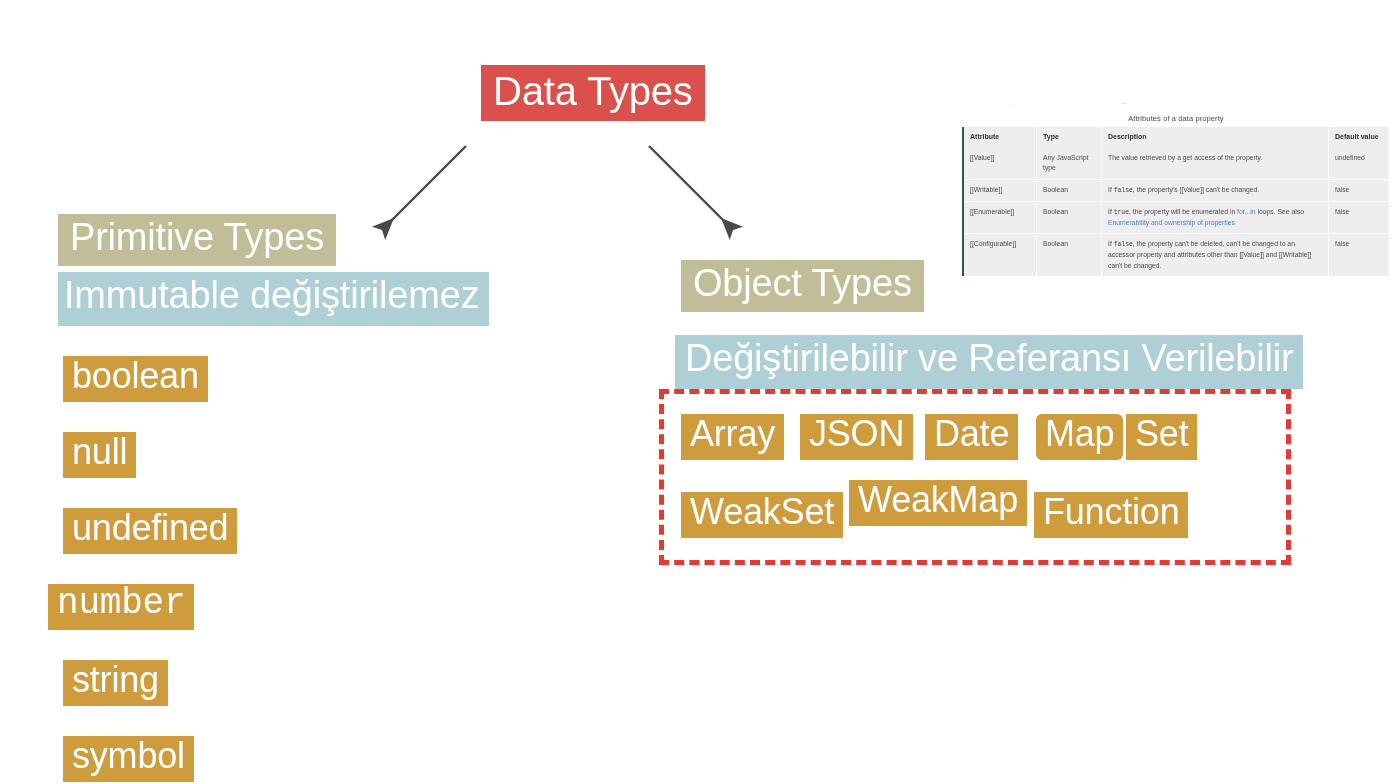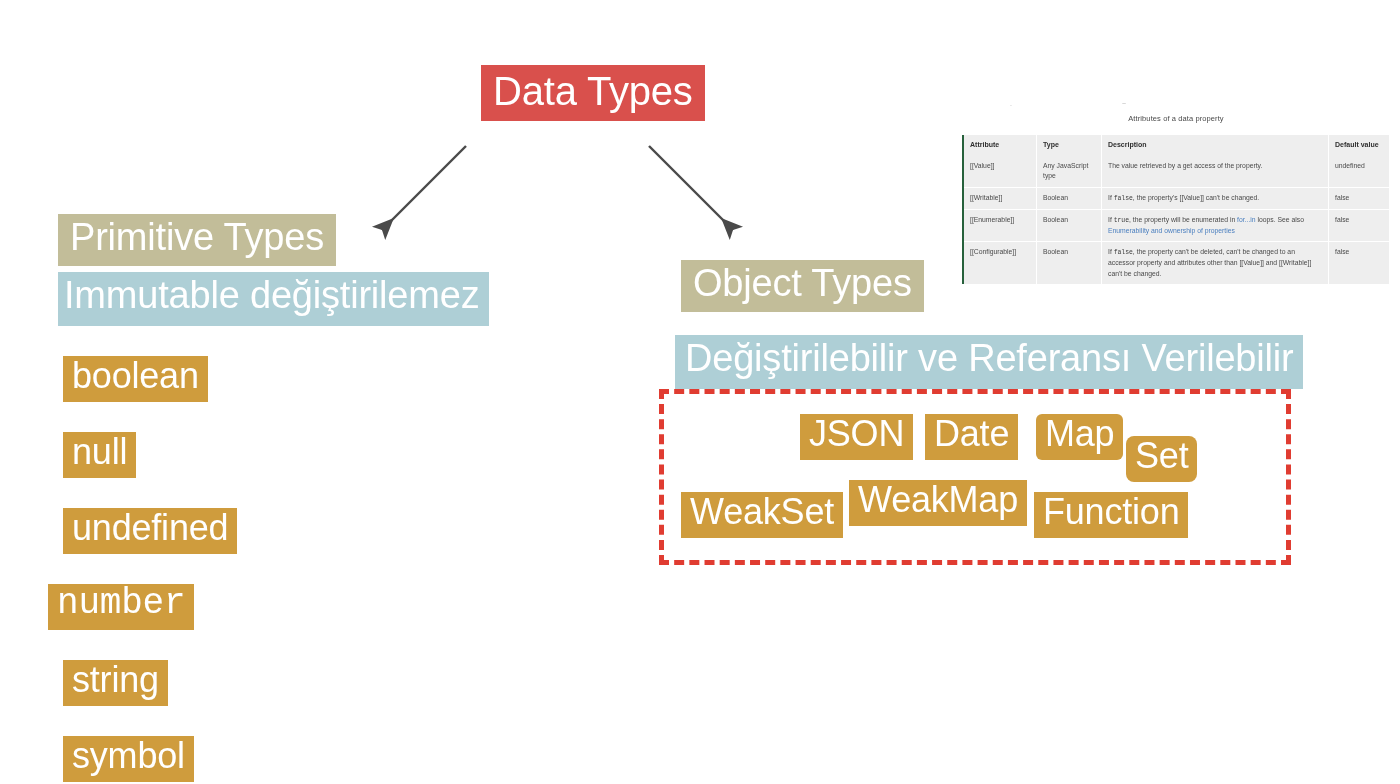--- a/index.html
+++ b/index.html
@@ -78,21 +78,21 @@
   
   .mdn-wrap {
     position: absolute;
     font-family: "Liberation Sans", sans-serif;
     color: #3d3d3d;
   }
   .mdn-caption {
     text-align: center;
     font-size: 7.5px;
     color: #4a4a4a;
-    padding-bottom: 12px;
+    padding-bottom: 4px;
     letter-spacing: 0.1px;
   }
   table.mdn {
     border-collapse: collapse;
     width: 100%;
     background: #eeeeee;
     border-left: 2px solid #27613c;
     table-layout: fixed;
   }
   table.mdn th,
@@ -174,28 +174,29 @@
   <div class="chip type-chip" style="left:63px; top:628px;text-align:right;">string</div>
 
   <div class="chip section-chip" style="left:681px; top:228px;">Object Types</div>
 
   <div class="chip type-chip" style="left:63px; top:704px;">symbol</div>
 
   <div class="chip desc-chip" style="left:675px; top:303px;text-align:right;">Değiştirilebilir ve Referansı Verilebilir</div>
 
   <div class="dashed-box" style="left:659px; top:357px; width:632px; height:176px;"></div>
 
+  <div class="chip type-chip" style="left:681px; top:382px;">Array</div>
 
   <div class="chip type-chip" style="left:800px; top:382px;">JSON</div>
 
   <div class="chip type-chip" style="left:925px; top:382px;">Date</div>
 
   <div class="chip type-chip" style="left:1036px; top:382px;border-radius:6px;">Map</div>
 
-  <div class="chip type-chip" style="left:1126px; top:404px;border-radius:8px;">Set</div>
+  <div class="chip type-chip" style="left:1126px; top:382px;">Set</div>
 
   <div class="chip type-chip" style="left:681px; top:460px;">WeakSet</div>
 
   <div class="chip type-chip" style="left:849px; top:448px;">WeakMap</div>
 
   <div class="chip type-chip" style="left:1034px; top:460px;">Function</div>
 
   <div class="ghost-marks" style="left:1010px; top:68px;">.</div>
   <div class="ghost-marks" style="left:1122px; top:68px;">~</div>
 

